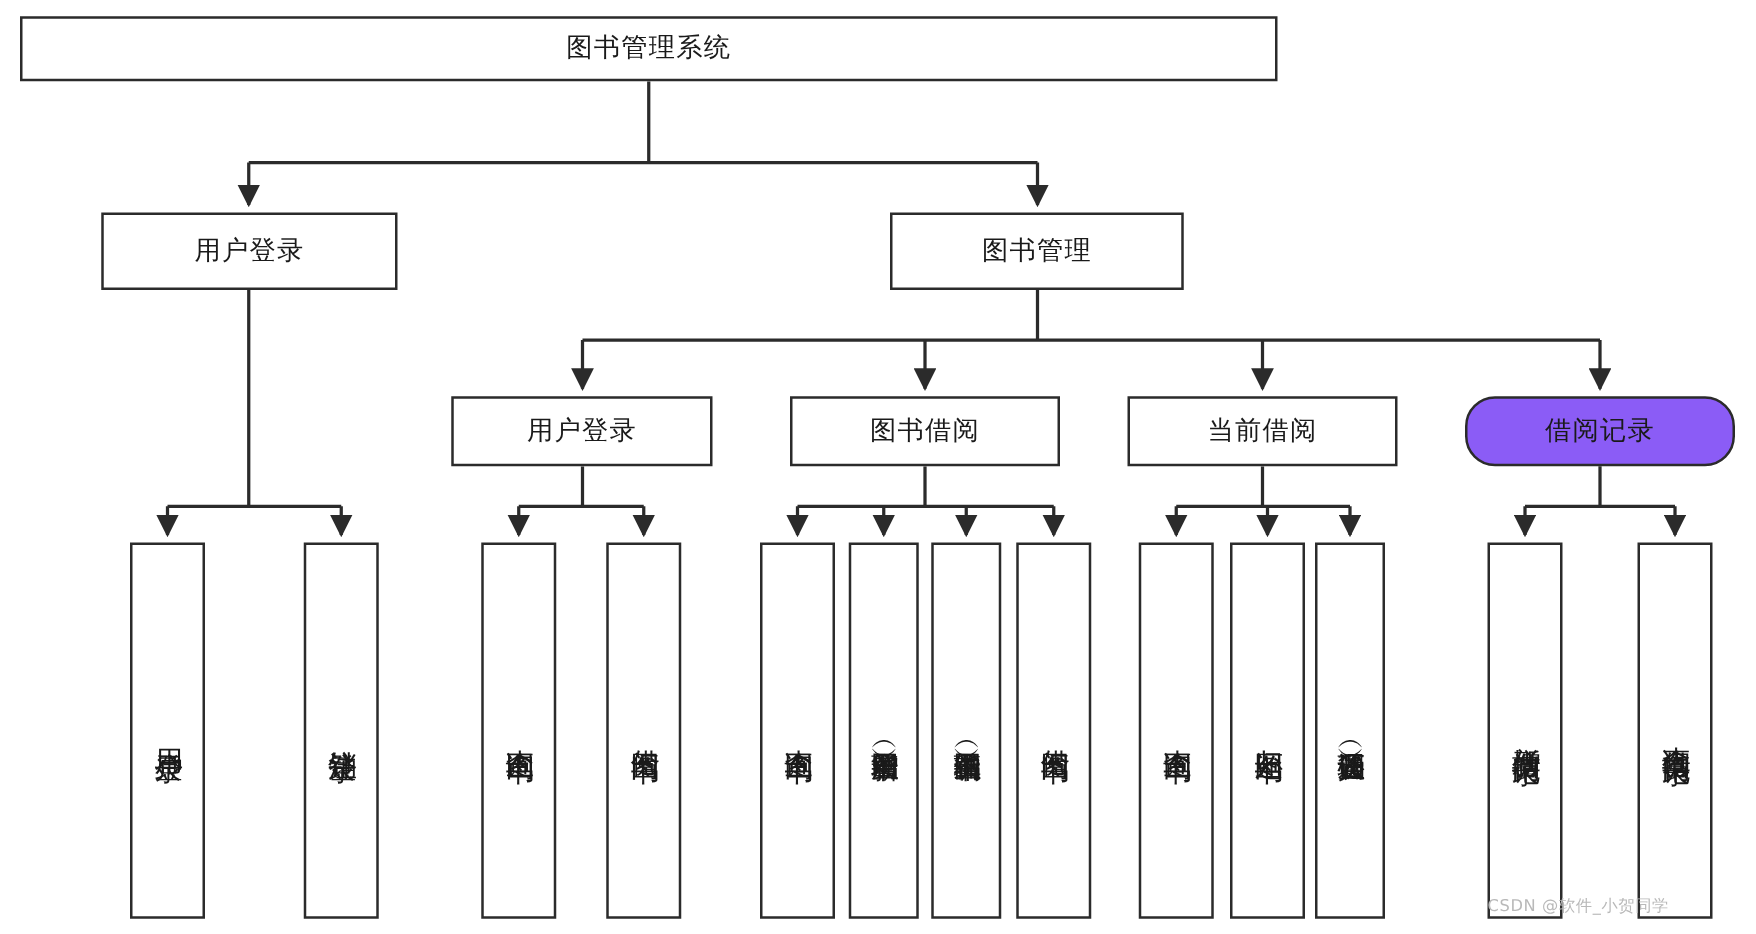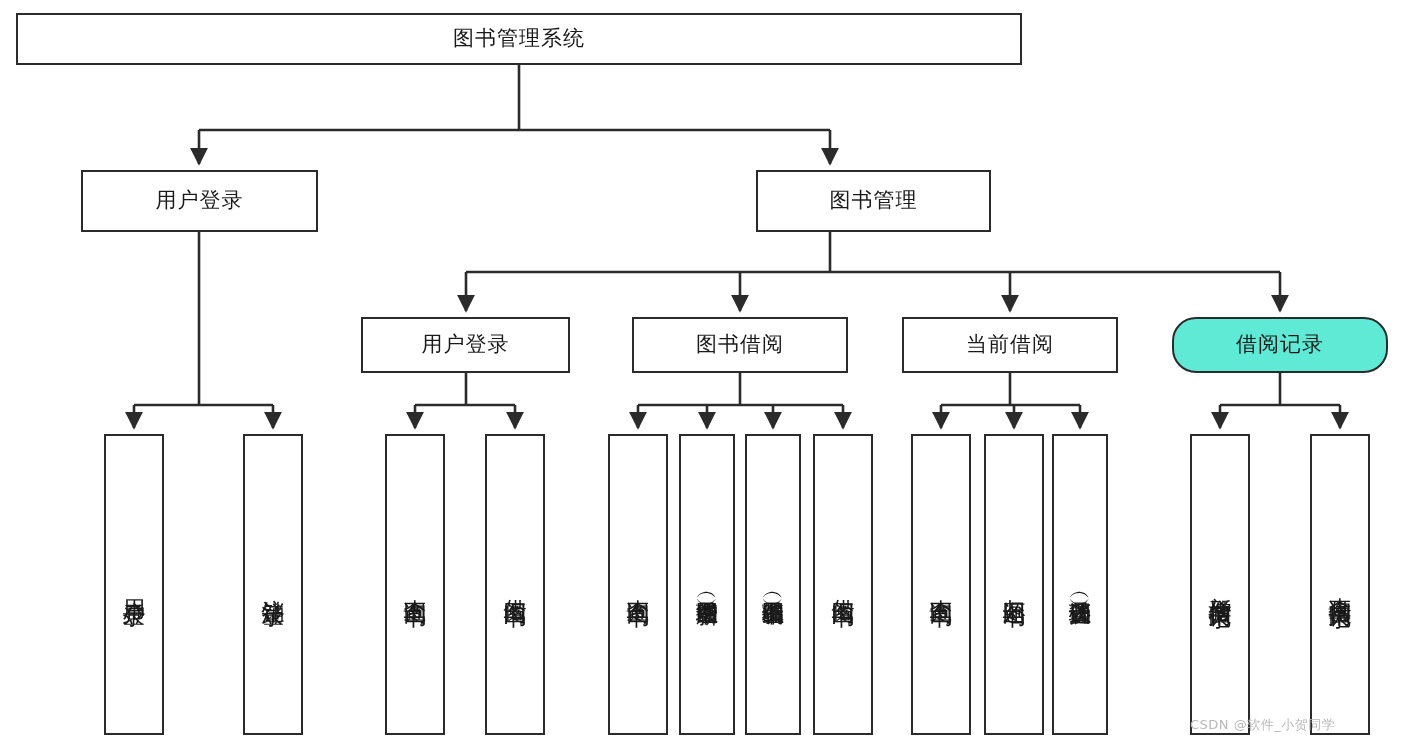--- a/index.html
+++ b/index.html
@@ -116,26 +116,26 @@
       <path d="M 1280 373 L 1280 405"></path>
       <path d="M 1220 405 L 1340 405"></path>
       <path d="M 1220 405 L 1220 428" marker-end="url(#arrow)"></path>
       <path d="M 1340 405 L 1340 428" marker-end="url(#arrow)"></path>
     </g>
   </svg>
 
   <div class="node node-h" style="left: 16px; top: 13px; width: 1006px; height: 52px; background: rgb(255, 255, 255); border-color: rgb(43, 43, 43);">图书管理系统</div>
 
   <div class="node node-h" style="left: 81px; top: 170px; width: 237px; height: 62px; background: rgb(255, 255, 255); border-color: rgb(43, 43, 43);">用户登录</div>
-  <div class="node node-h" style="left: 712px; top: 170px; width: 235px; height: 62px; background: rgb(255, 255, 255); border-color: rgb(43, 43, 43); margin-left: 44px;">图书管理</div>
+  <div class="node node-h" style="left: 712px; top: 170px; width: 235px; height: 62px; background: rgb(255, 255, 255); border-color: rgb(43, 43, 43);">图书管理</div>
 
   <div class="node node-h" style="left: 361px; top: 317px; width: 209px; height: 56px; background: rgb(255, 255, 255); border-color: rgb(43, 43, 43);">用户登录</div>
   <div class="node node-h" style="left: 902px; top: 317px; width: 216px; height: 56px; background: rgb(255, 255, 255); border-color: rgb(43, 43, 43);">当前借阅</div>
   <div class="node node-h" style="left: 632px; top: 317px; width: 216px; height: 56px; background: rgb(255, 255, 255); border-color: rgb(43, 43, 43);">图书借阅</div>
-  <div class="node node-h" style="left: 1172px; top: 317px; width: 216px; height: 56px; background: #5eead4; border-color: rgb(43, 43, 43); border-radius: 24px;">借阅记录</div>
+  <div class="node node-h" style="left: 1172px; top: 317px; width: 216px; height: 56px; background: #8b5cf6; border-color: rgb(43, 43, 43); border-radius: 24px;">借阅记录</div>
 
   <div class="node node-v" style="left: 104px; top: 434px; width: 60px; height: 301px; background: rgb(255, 255, 255); border-color: rgb(43, 43, 43);">用户登录</div>
   <div class="node node-v" style="left: 243px; top: 434px; width: 60px; height: 301px; background: rgb(255, 255, 255); border-color: rgb(43, 43, 43);">注销登录</div>
   <div class="node node-v" style="left: 385px; top: 434px; width: 60px; height: 301px; background: rgb(255, 255, 255); border-color: rgb(43, 43, 43);">查询图书</div>
   <div class="node node-v" style="left: 485px; top: 434px; width: 60px; height: 301px; background: rgb(255, 255, 255); border-color: rgb(43, 43, 43);">借阅图书</div>
   <div class="node node-v" style="left: 608px; top: 434px; width: 60px; height: 301px; background: rgb(255, 255, 255); border-color: rgb(43, 43, 43);">查询图书</div>
   <div class="node node-v tight" style="left: 679px; top: 434px; width: 56px; height: 301px; background: rgb(255, 255, 255); border-color: rgb(43, 43, 43);">新增图书（管理员）</div>
   <div class="node node-v tight" style="left: 745px; top: 434px; width: 56px; height: 301px; background: rgb(255, 255, 255); border-color: rgb(43, 43, 43);">编辑图书（管理员）</div>
   <div class="node node-v" style="left: 813px; top: 434px; width: 60px; height: 301px; background: rgb(255, 255, 255); border-color: rgb(43, 43, 43);">借阅图书</div>
   <div class="node node-v" style="left: 911px; top: 434px; width: 60px; height: 301px; background: rgb(255, 255, 255); border-color: rgb(43, 43, 43);">查询图书</div>

